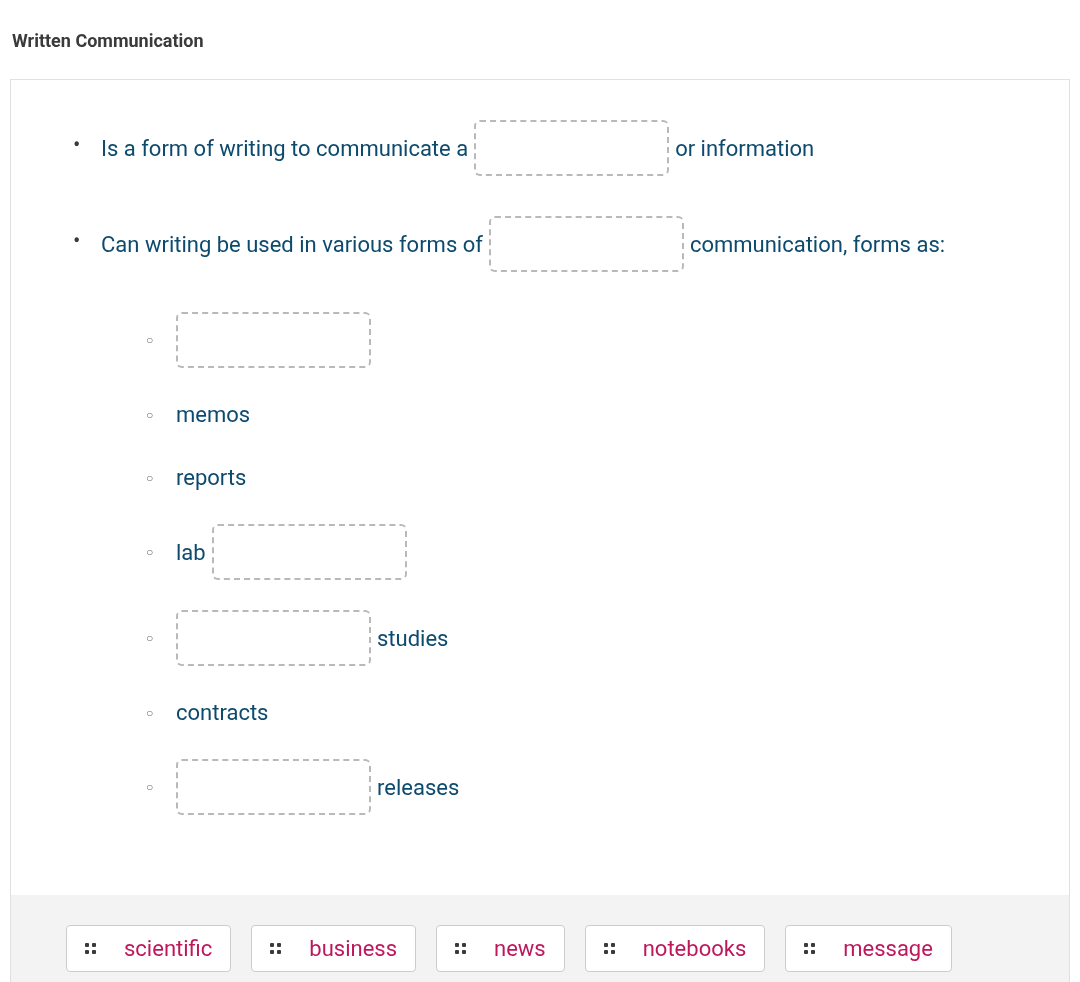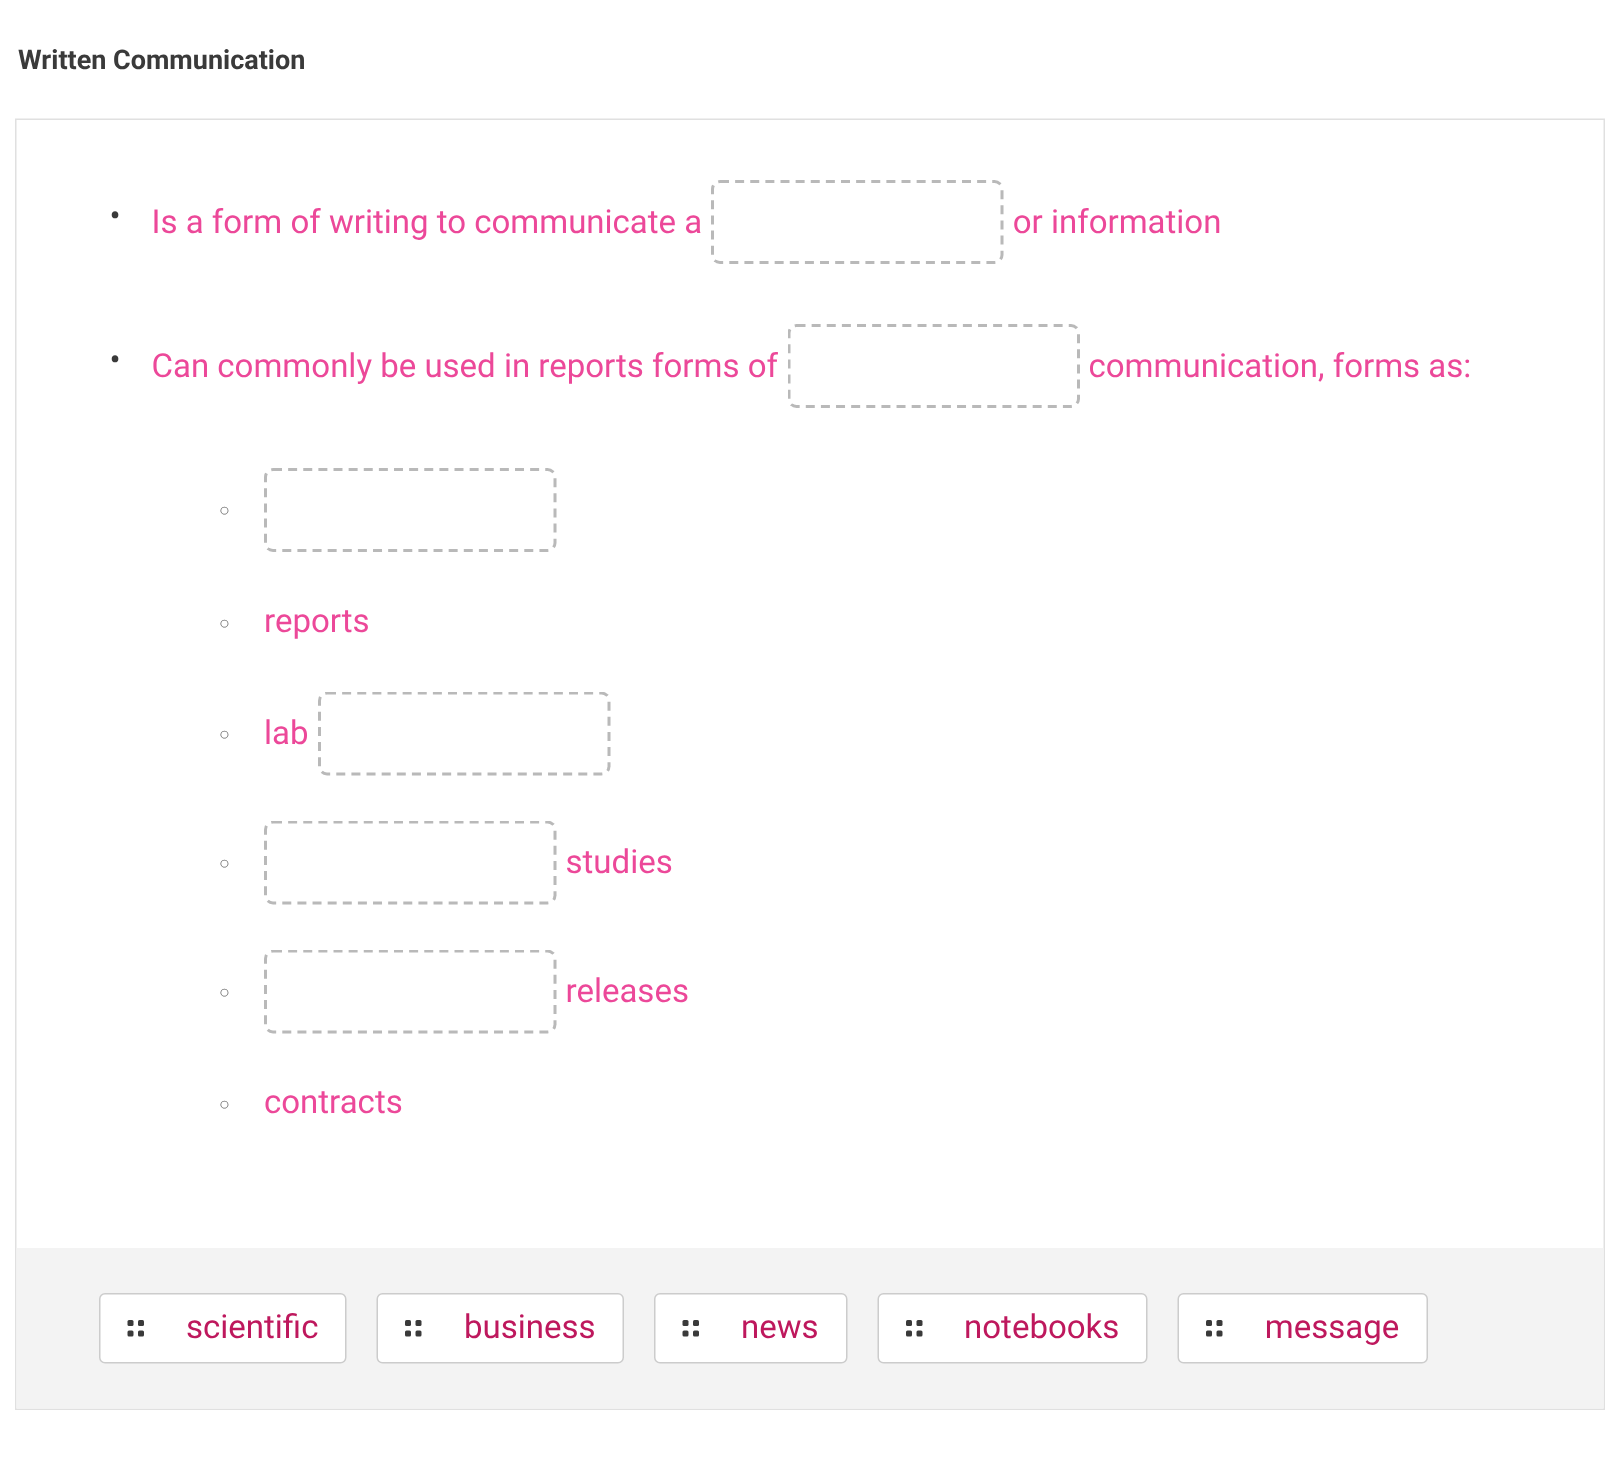--- a/index.html
+++ b/index.html
@@ -21,21 +21,21 @@
       margin-bottom: 28px;
       padding-left: 2px;
     }
     .card {
       border: 1px solid #e0e0e0;
       background: #ffffff;
     }
     .content-area {
       padding: 40px 60px 40px 60px;
       font-size: 22px;
-      color: #ec4899;
+      color: #0c4a6e;
       line-height: 1.5;
     }
     ul.bullet-list {
       list-style: none;
       padding-left: 30px;
     }
     ul.bullet-list > li {
       position: relative;
       margin-bottom: 40px;
     }
@@ -127,45 +127,48 @@
     <ul class="bullet-list">
       <li>
         <div class="line">
           <span>Is a form of writing to communicate a</span>
           <span class="dropzone"></span>
           <span>or information</span>
         </div>
       </li>
       <li>
         <div class="line">
-          <span>Can commonly be used in reports forms of</span>
+          <span>Can writing be used in various forms of</span>
           <span class="dropzone"></span>
           <span>communication, forms as:</span>
         </div>
         <ul class="sub-list">
           <li>
             <span class="dropzone"></span>
           </li>
           <li>
+            <span>memos</span>
+          </li>
+          <li>
             <span>reports</span>
           </li>
           <li>
             <span>lab</span>
             <span class="dropzone"></span>
           </li>
           <li>
             <span class="dropzone"></span>
             <span>studies</span>
           </li>
           <li>
+            <span>contracts</span>
+          </li>
+          <li>
             <span class="dropzone"></span>
             <span>releases</span>
-          </li>
-          <li>
-            <span>contracts</span>
           </li>
         </ul>
       </li>
     </ul>
   </div>
 
   <div class="word-bank">
     <div class="word-chip">
       <span class="drag-icon">
           <span></span>

